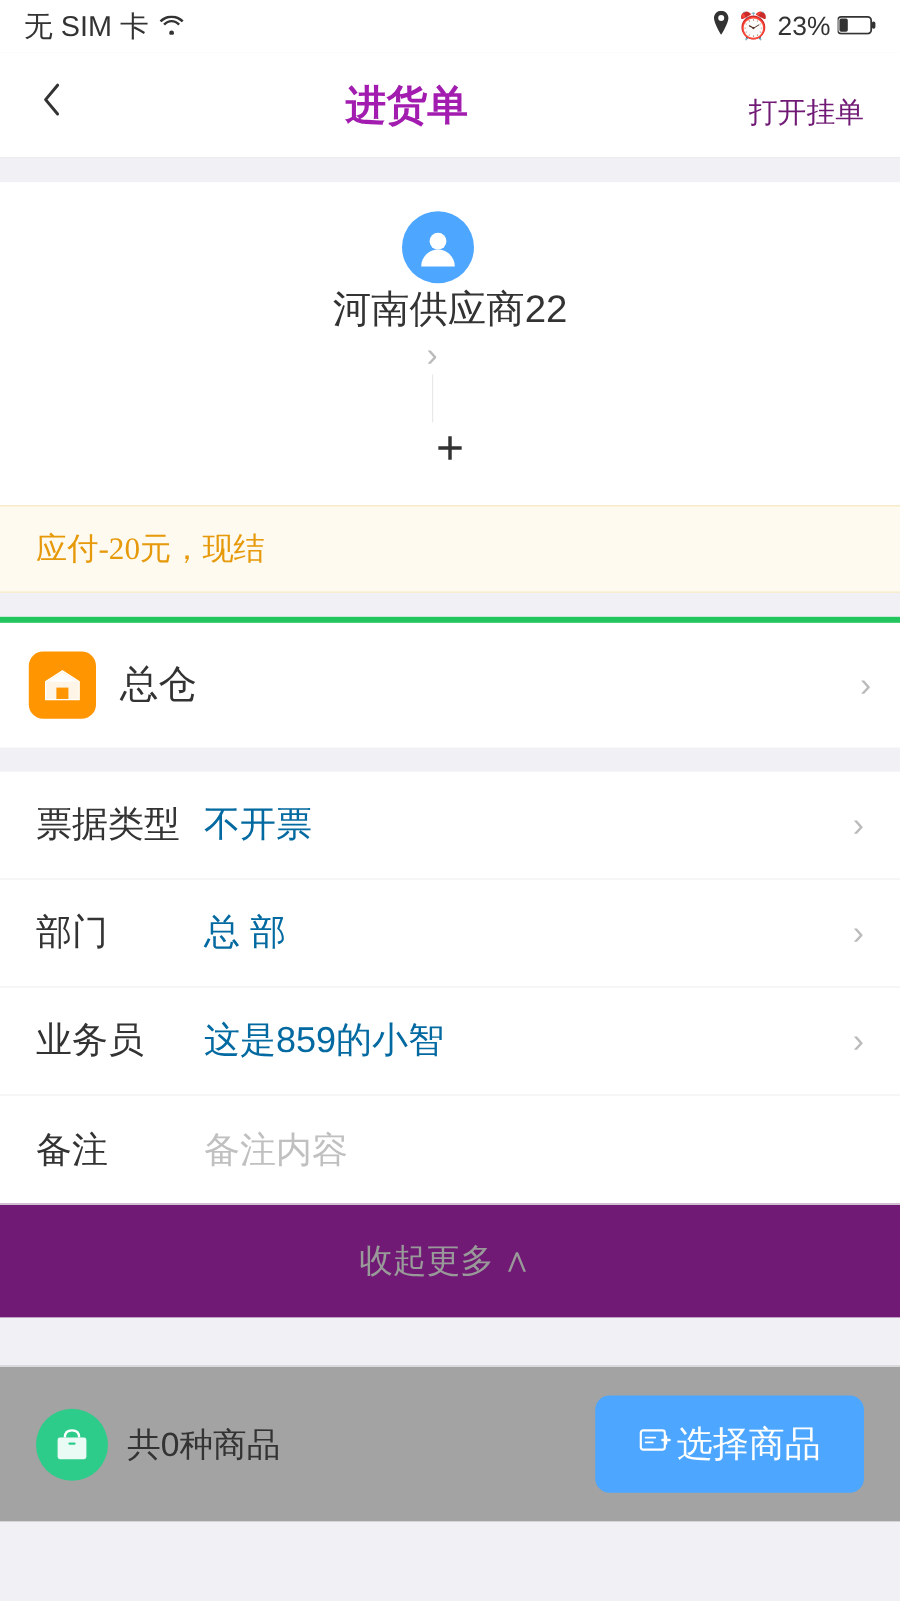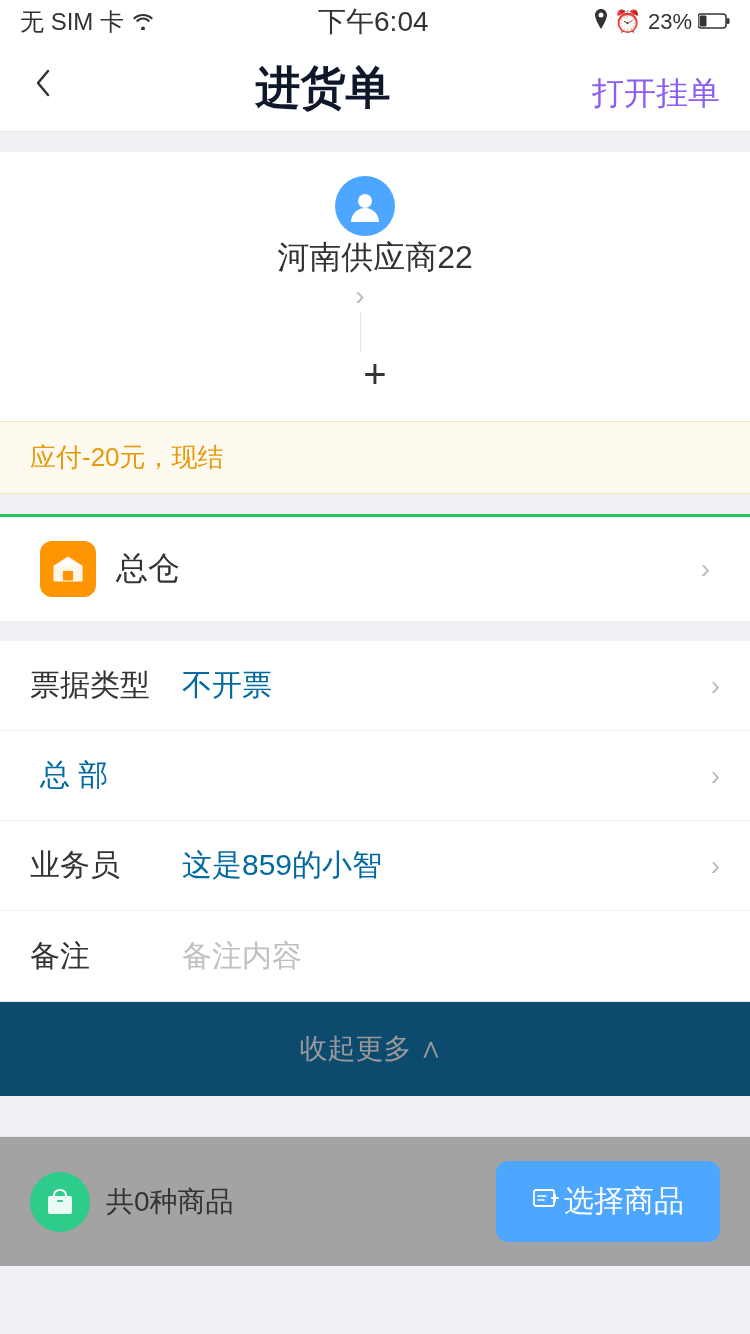--- a/index.html
+++ b/index.html
@@ -38,27 +38,27 @@
       height: 88px;
       padding: 0 30px;
       border-bottom: 1px solid #e8e8e8;
     }
     .nav-back {
       font-size: 36px;
       color: #333;
       cursor: pointer;
     }
     .nav-title {
-      font-size: 45px;
+      font-size: 34px;
       font-weight: 600;
-      color: #0f172a;
+      color: #a21caf;
     }
     .nav-action {
-      font-size: 32px;
-      color: #8b5cf6;
+      font-size: 24px;
+      color: #701a75;
       cursor: pointer;
       margin-top: 13px;
     }
 
     
     .section-gap {
       height: 20px;
       background: #f0f0f5;
     }
 
@@ -113,29 +113,30 @@
     }
 
     
     .notice-banner {
       background: #fffaef;
       padding: 18px 30px;
       font-size: 26px;
       color: #e6990a;
       border-top: 1px solid #f5e6c0;
       border-bottom: 1px solid #f5e6c0;
+      font-family: Liberation Serif, serif;
     }
 
     
     .warehouse-row {
       display: flex;
       align-items: center;
-      padding: 24px 40px;
-      background: #fff;
-      border-top: 3px solid #22c55e;
+      padding: 24px 24px;
+      background: #fff;
+      border-top: 5px solid #22c55e;
       justify-content: space-between;
     }
     .warehouse-icon {
       width: 56px;
       height: 56px;
       border-radius: 12px;
       background: #ff9500;
       display: flex;
       align-items: center;
       justify-content: center;
@@ -157,21 +158,20 @@
       background: #fff;
       margin-top: 20px;
     }
     .form-row {
       display: flex;
       align-items: center;
       padding: 0 30px;
       min-height: 90px;
       border-bottom: 1px solid #f0f0f0;
       cursor: pointer;
-      gap: 12px;
     }
     .form-row:last-child {
       border-bottom: none;
     }
     .form-label {
       font-size: 30px;
       color: #333;
       width: 130px;
       flex-shrink: 0;
     }
@@ -180,21 +180,21 @@
       font-size: 30px;
       color: #0369a1;
       padding-left: 10px;
     }
     .form-value.placeholder {
       color: #c0c0c0;
     }
 
     
     .collapse-row {
-      background: #0c4a6e;
+      background: #701a75;
       display: flex;
       align-items: center;
       justify-content: center;
       padding: 28px 0;
       border-top: 1px solid #e8e8e8;
       cursor: pointer;
     }
     .collapse-text {
       font-size: 28px;
       color: #999;
@@ -256,21 +256,20 @@
   <div class="status-left">
     <span>无 SIM 卡</span>
     <span>
       <svg width="22" height="16" viewBox="0 0 22 16">
         <path d="M11 12.5a2 2 0 1 1 0 4 2 2 0 0 1 0-4z" fill="#333"></path>
         <path d="M5.5 8.2C7.2 6.5 9 5.6 11 5.6s3.8.9 5.5 2.6l1.5-1.5C16 4.7 13.6 3.6 11 3.6S6 4.7 4 6.7l1.5 1.5z" fill="#333"></path>
         <path d="M1 4C3.8 1.4 7.2 0 11 0s7.2 1.4 10 4l-1.5 1.5C17 3.2 14.1 2 11 2S5 3.2 2.5 5.5L1 4z" fill="#333"></path>
       </svg>
     </span>
   </div>
-  <div class="status-center">下午6:04</div>
   <div class="status-right">
     <span>
       <svg width="16" height="20" viewBox="0 0 16 20">
           <path d="M8 0C4.7 0 2 2.7 2 6c0 4.5 6 14 6 14s6-9.5 6-14c0-3.3-2.7-6-6-6zm0 8.5a2.5 2.5 0 1 1 0-5 2.5 2.5 0 0 1 0 5z" fill="#333"></path>
         </svg>
     </span>
     <span>⏰</span>
     <span>23%</span>
     <span>
       <svg width="32" height="16" viewBox="0 0 32 16">
@@ -329,20 +328,21 @@
 
 <div class="form-section">
 
   <div class="form-row">
     <div class="form-label">票据类型</div>
     <div class="form-value">不开票</div>
     <div class="chevron-right">›</div>
   </div>
 
   <div class="form-row">
+    <div class="form-label">部门</div>
     <div class="form-value">总 部</div>
     <div class="chevron-right">›</div>
   </div>
 
   <div class="form-row">
     <div class="form-label">业务员</div>
     <div class="form-value">这是859的小智</div>
     <div class="chevron-right">›</div>
   </div>
 

